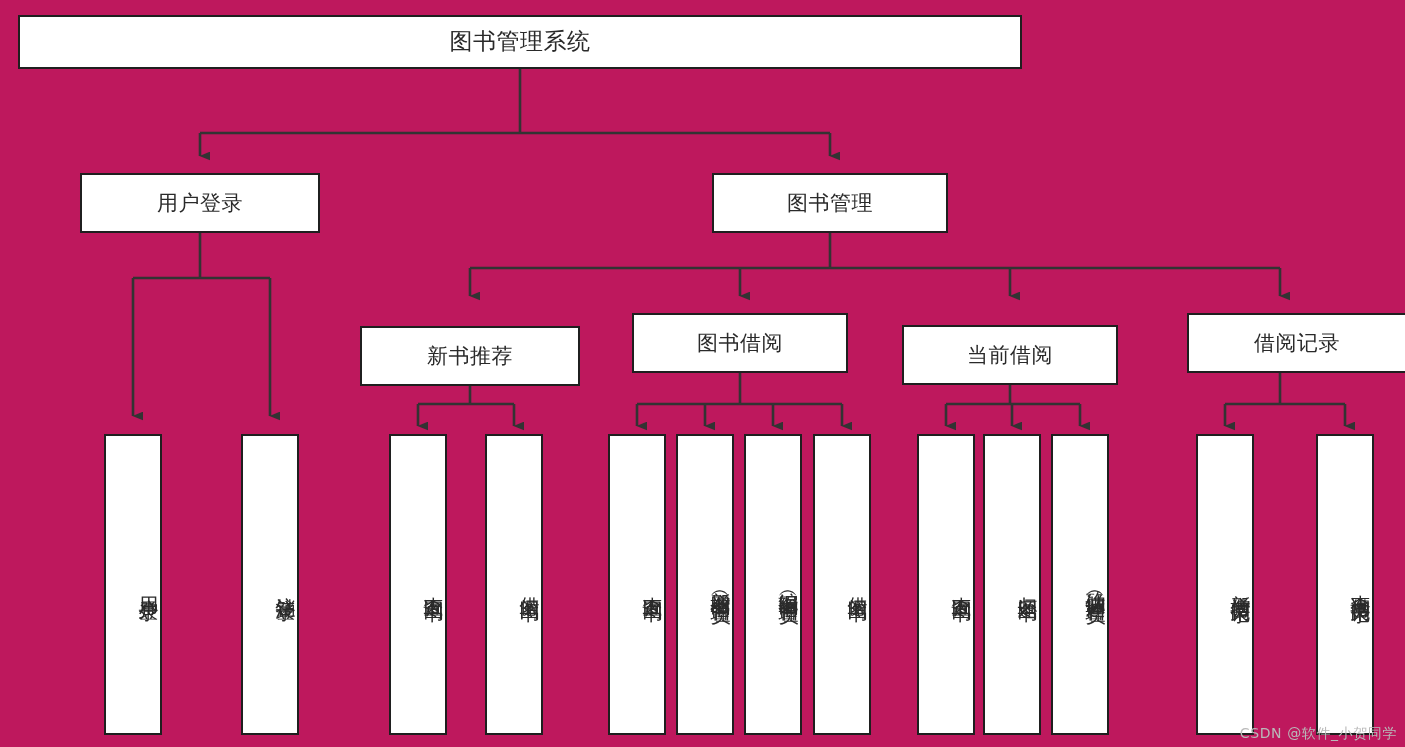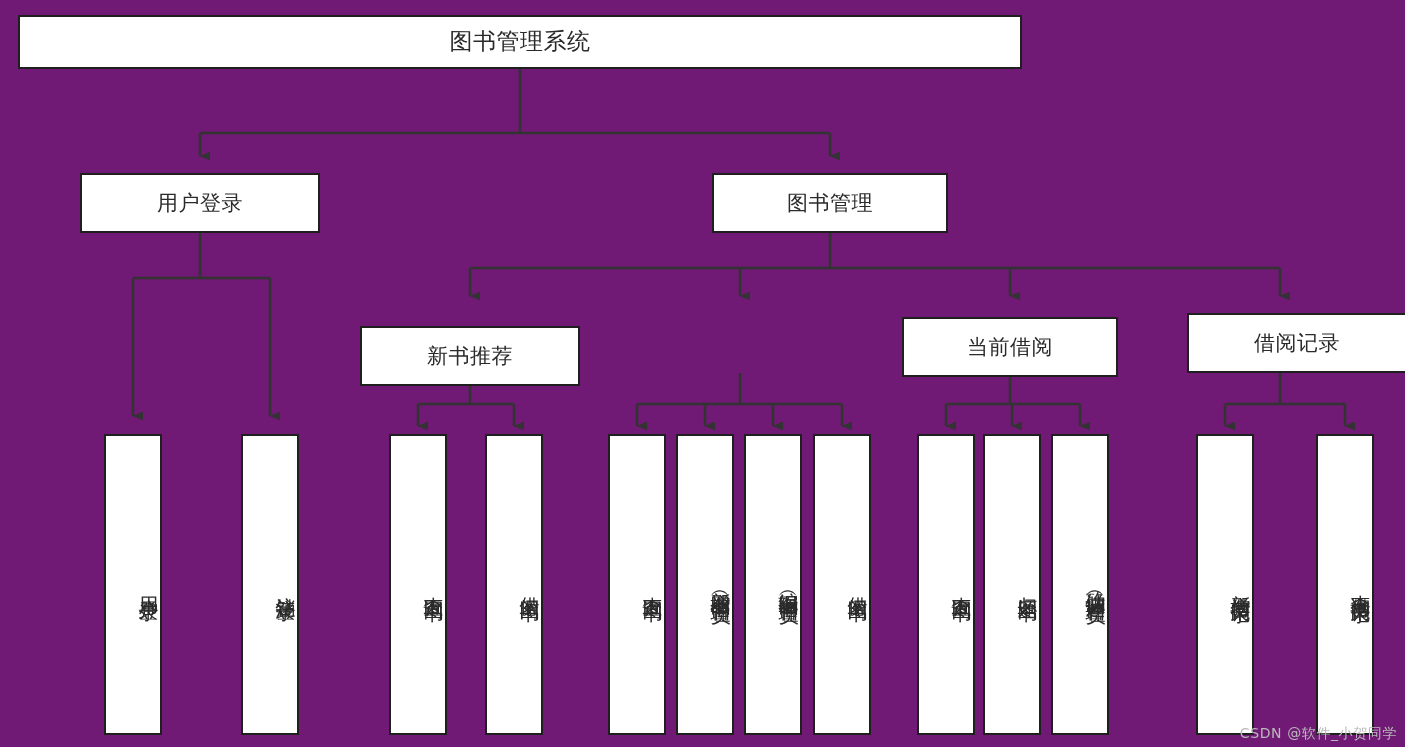--- a/index.html
+++ b/index.html
@@ -8,21 +8,21 @@
     padding: 0;
     background: #ffffff;
   }
   body {
     font-family: "DejaVu Sans", "Liberation Sans", sans-serif;
   }
   #diagram-root {
     position: relative;
     width: 1405px;
     height: 747px;
-    background: #701a75;
+    background: #be185d;
     overflow: hidden;
   }
   #diagram-svg {
     position: absolute;
     left: 0;
     top: 0;
     width: 1405px;
     height: 747px;
   }
   .node {
@@ -135,21 +135,24 @@
   <div class="node horizontal" style="left:80px; top:173px; width:240px; height:60px;">
     <span class="node-label">用户登录</span>
   </div>
   <div class="node horizontal" style="left:712px; top:173px; width:236px; height:60px;">
     <span class="node-label">图书管理</span>
   </div>
 
   <div class="node horizontal" style="left:360px; top:326px; width:220px; height:60px;">
     <span class="node-label">新书推荐</span>
   </div>
-  <div class="node horizontal" style="left:902px; top:317px; width:216px; height:60px;justify-content:center;">
+  <div class="node horizontal" style="left:632px; top:313px; width:216px; height:60px;">
+    <span class="node-label">图书借阅</span>
+  </div>
+  <div class="node horizontal" style="left:902px; top:325px; width:216px; height:60px;justify-content:center;">
     <span class="node-label">当前借阅</span>
   </div>
   <div class="node horizontal" style="left:1170px; top:313px; width:220px; height:60px;margin-left:17px;">
     <span class="node-label">借阅记录</span>
   </div>
 
   <div class="node vertical" style="left:104px; top:434px; width:58px; height:301px;">
     <span class="node-label">用户登录</span>
   </div>
   <div class="node vertical" style="left:241px; top:434px; width:58px; height:301px;">

